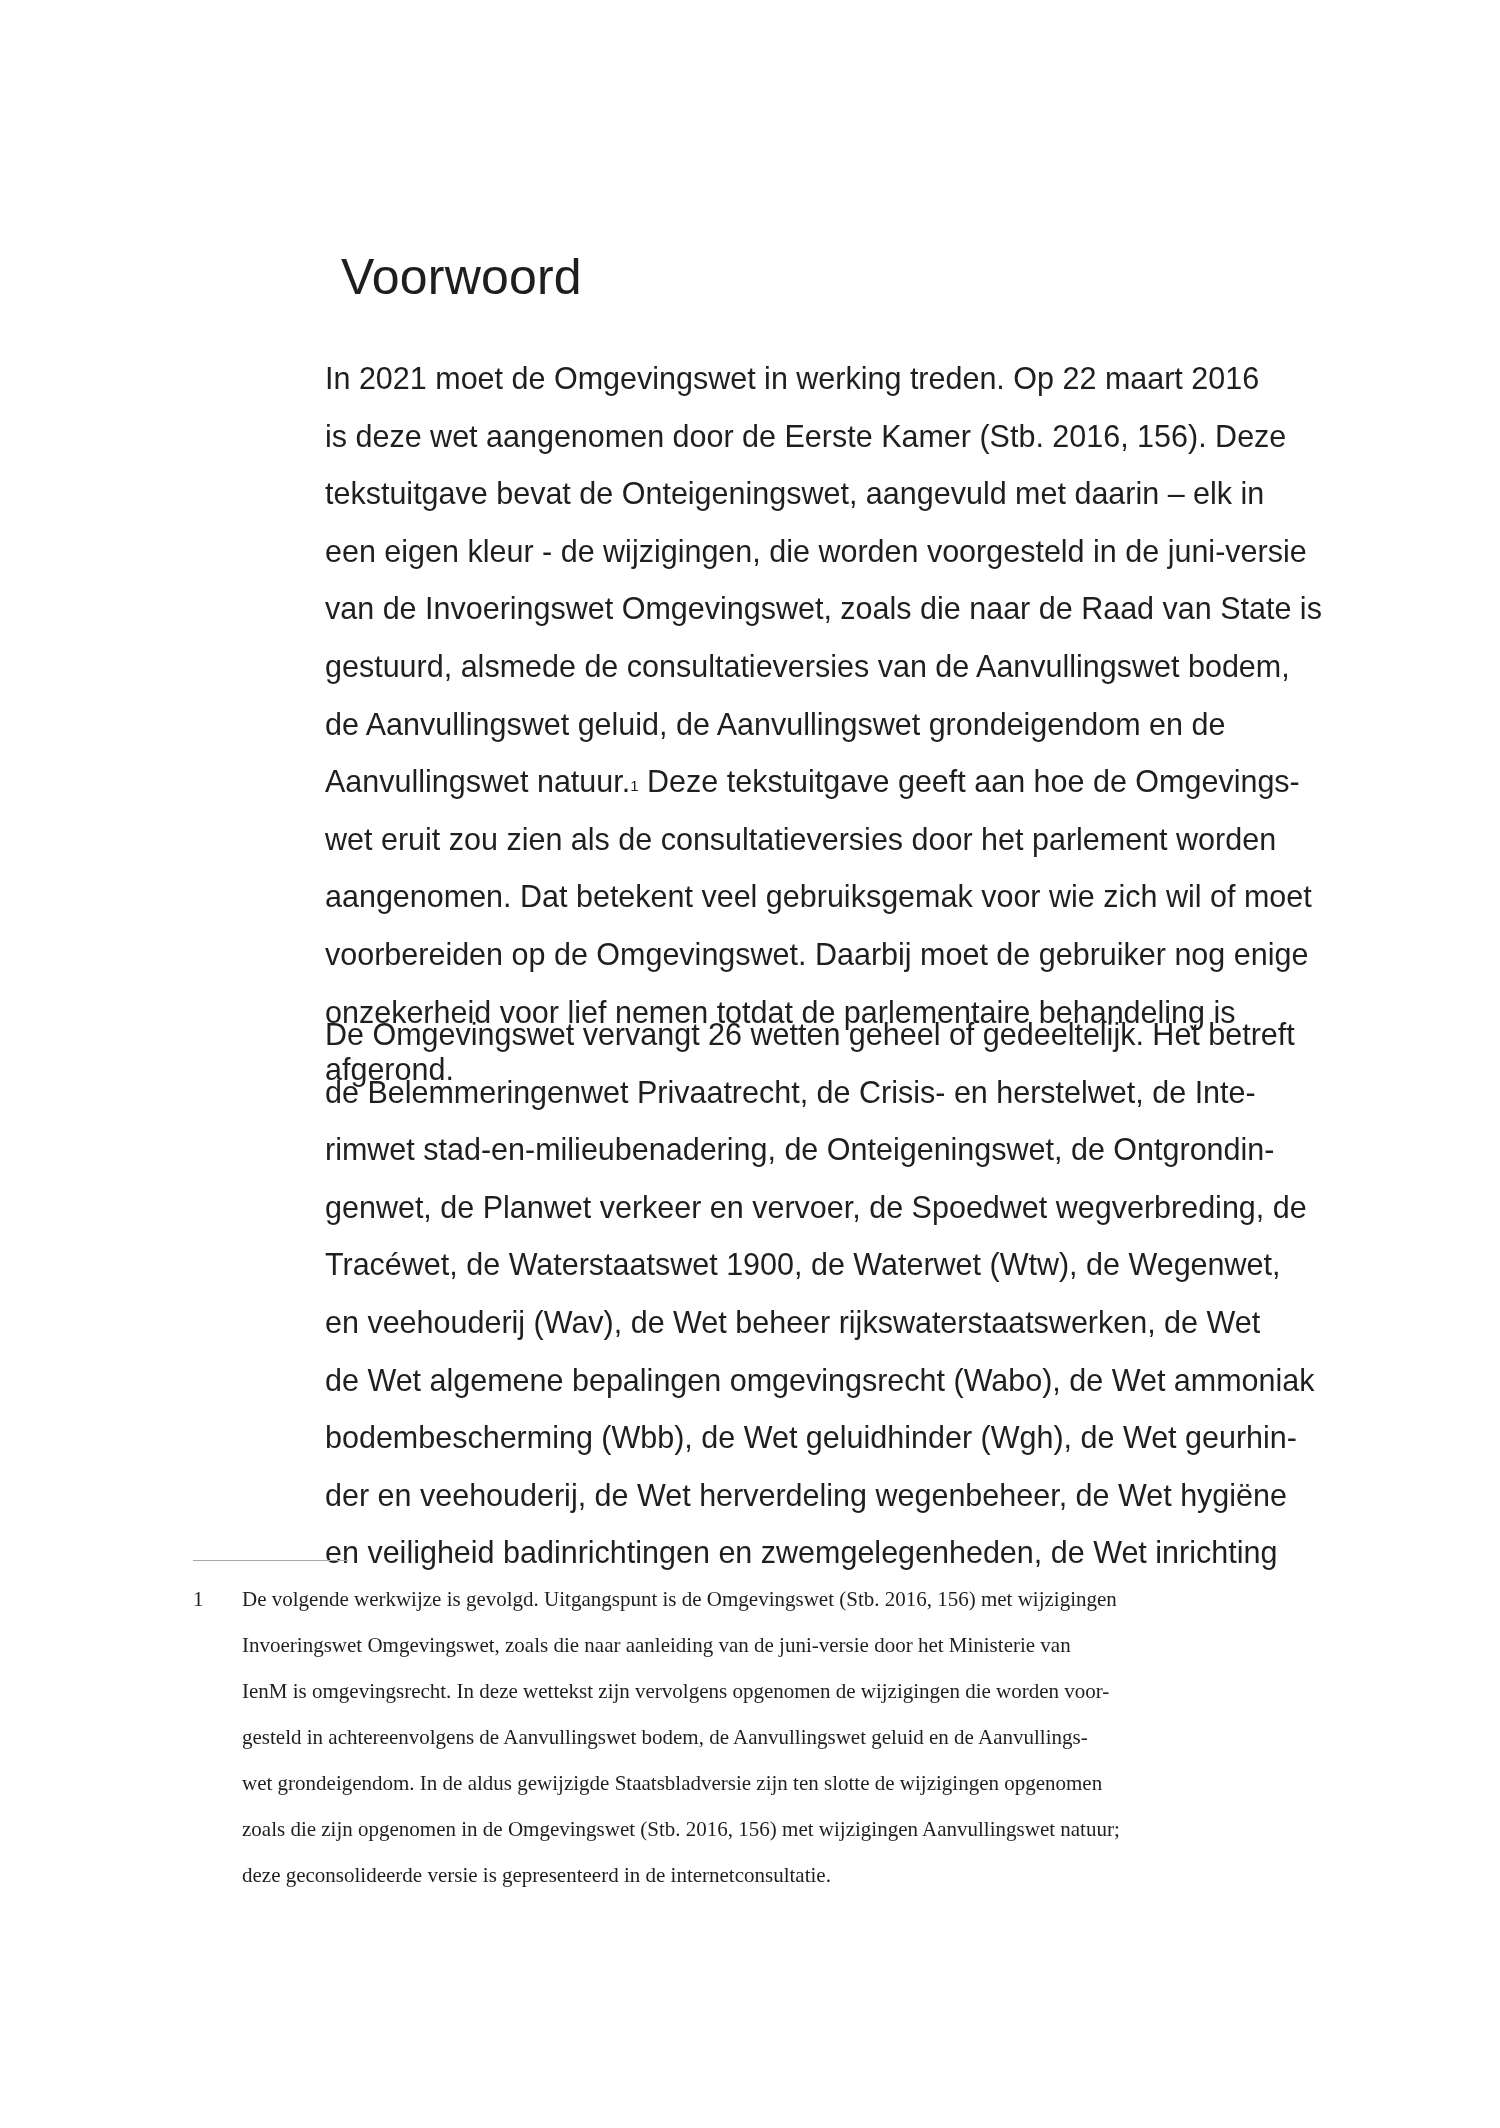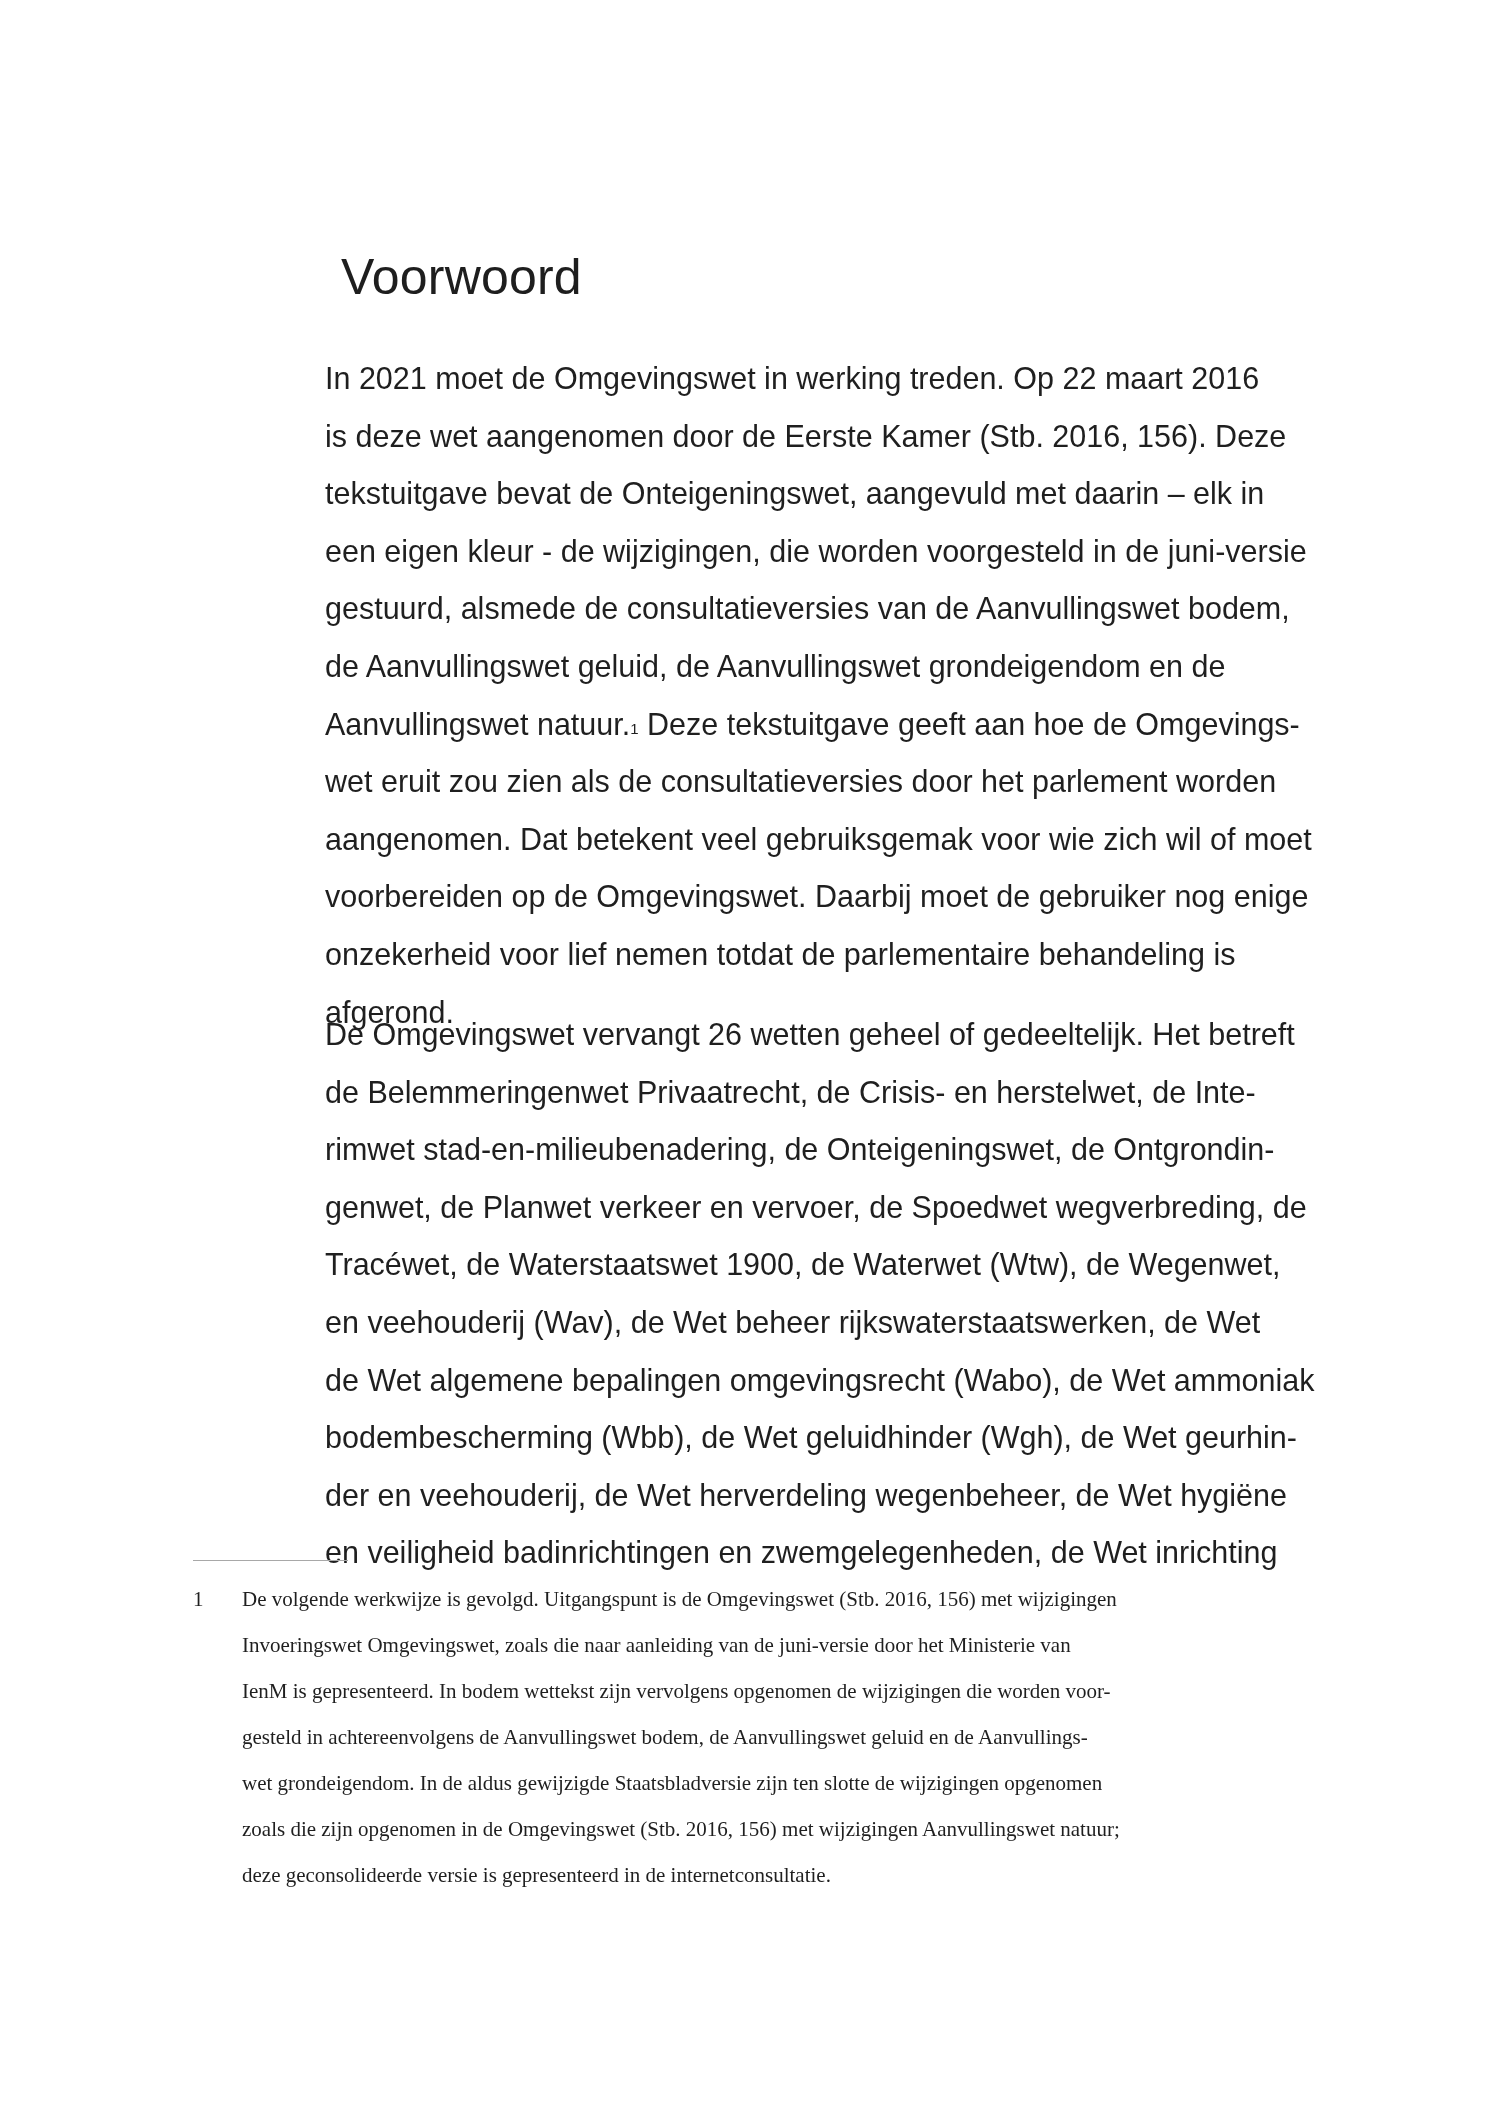--- a/index.html
+++ b/index.html
@@ -28,20 +28,21 @@
 <body>
 
 <div class="page">
   <h1 class="title">Voorwoord</h1>
 
   <div class="body-text" id="para1">
     <div class="line">In 2021 moet de Omgevingswet in werking treden. Op 22 maart 2016</div>
     <div class="line">is deze wet aangenomen door de Eerste Kamer (Stb. 2016, 156). Deze</div>
     <div class="line">tekstuitgave bevat de Onteigeningswet, aangevuld met daarin – elk in</div>
     <div class="line">een eigen kleur - de wijzigingen, die worden voorgesteld in de juni-versie</div>
+    <div class="line">van de Invoeringswet Omgevingswet, zoals die naar de Raad van State is</div>
     <div class="line">gestuurd, alsmede de consultatieversies van de Aanvullingswet bodem,</div>
     <div class="line">de Aanvullingswet geluid, de Aanvullingswet grondeigendom en de</div>
     <div class="line"><span>Aanvullingswet natuur.</span><sup class="sup">1</sup><span> Deze tekstuitgave geeft aan hoe de Omgevings-</span></div>
     <div class="line">wet eruit zou zien als de consultatieversies door het parlement worden</div>
     <div class="line">aangenomen. Dat betekent veel gebruiksgemak voor wie zich wil of moet</div>
     <div class="line">voorbereiden op de Omgevingswet. Daarbij moet de gebruiker nog enige</div>
     <div class="line">onzekerheid voor lief nemen totdat de parlementaire behandeling is</div>
     <div class="line">afgerond.</div>
   </div>
 
@@ -58,20 +59,20 @@
     <div class="line">en veiligheid badinrichtingen en zwemgelegenheden, de Wet inrichting</div>
   </div>
 
   <div class="fn-rule"></div>
 
   <div class="footnote">
     <div class="fn-num">1</div>
     <div class="fn-lines">
       <div class="fn-line">De volgende werkwijze is gevolgd. Uitgangspunt is de Omgevingswet (Stb. 2016, 156) met wijzigingen</div>
       <div class="fn-line">Invoeringswet Omgevingswet, zoals die naar aanleiding van de juni-versie door het Ministerie van</div>
-      <div class="fn-line">IenM is gepresenteerd. In bodem wettekst zijn vervolgens opgenomen de wijzigingen die worden voor-</div>
+      <div class="fn-line">IenM is omgevingsrecht. In deze wettekst zijn vervolgens opgenomen de wijzigingen die worden voor-</div>
       <div class="fn-line">gesteld in achtereenvolgens de Aanvullingswet bodem, de Aanvullingswet geluid en de Aanvullings-</div>
       <div class="fn-line">wet grondeigendom. In de aldus gewijzigde Staatsbladversie zijn ten slotte de wijzigingen opgenomen</div>
       <div class="fn-line">zoals die zijn opgenomen in de Omgevingswet (Stb. 2016, 156) met wijzigingen Aanvullingswet natuur;</div>
       <div class="fn-line">deze geconsolideerde versie is gepresenteerd in de internetconsultatie.</div>
     </div>
   </div>
 </div>
 
 </body></html>

